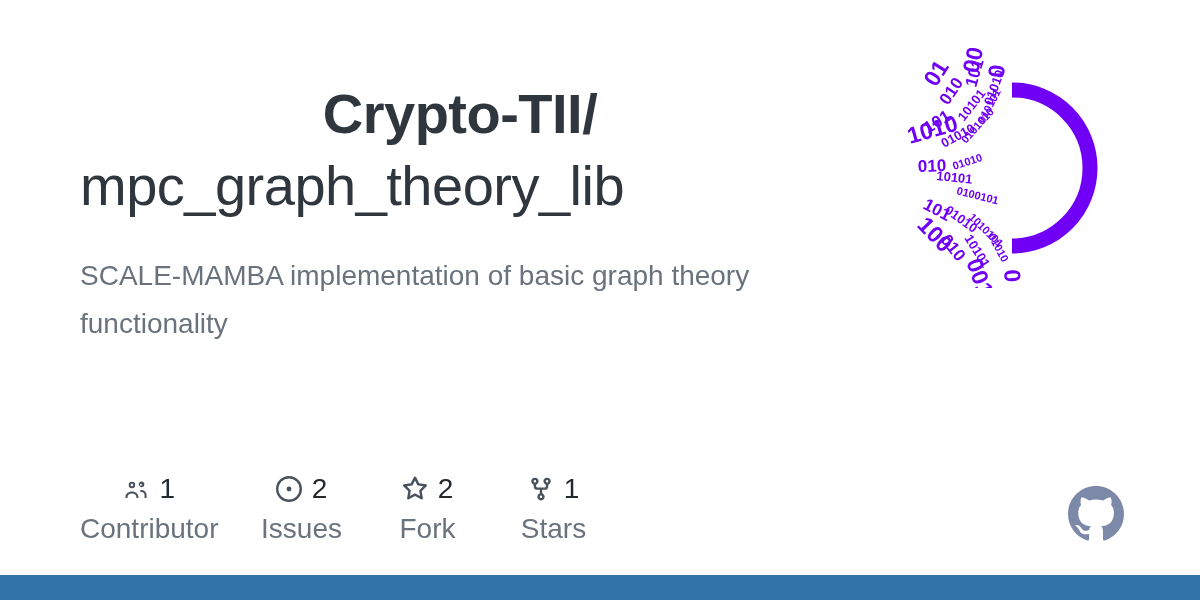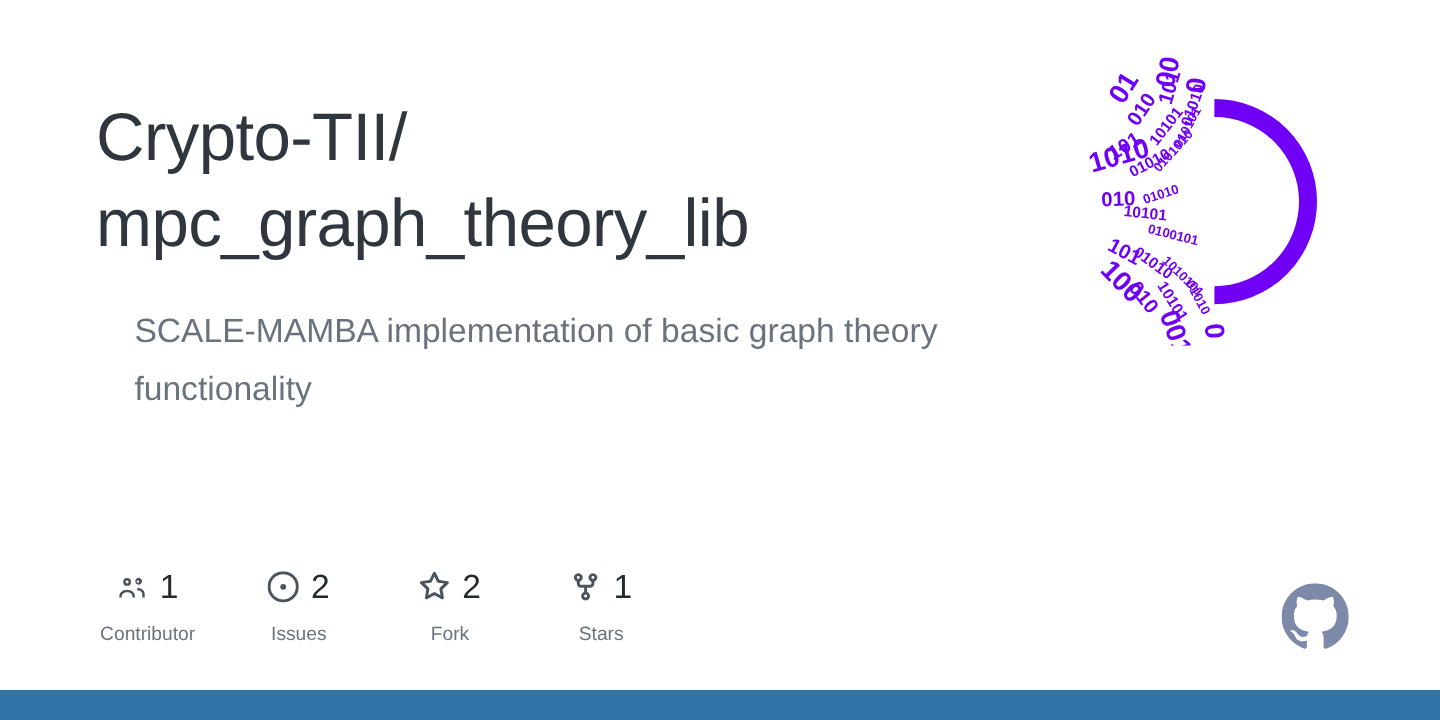--- a/index.html
+++ b/index.html
@@ -30,21 +30,22 @@
 
   .repo-title {
     font-size: 56px;
     line-height: 72px;
     color: #2f363d;
     letter-spacing: -0.5px;
     word-break: break-word;
   }
   .repo-owner {
     display: block;
-    font-weight: 400;
+    font-weight: 700;
+    text-align: center;
   }
   .repo-name {
     display: block;
     font-weight: 400;
   }
 
   .repo-description {
     margin-top: 30px;
     font-size: 28px;
     line-height: 48px;
@@ -99,21 +100,21 @@
 
   .stat-count {
     font-size: 28px;
     line-height: 30px;
     color: #24292e;
     font-weight: 400;
   }
 
   .stat-label {
     margin-top: 10px;
-    font-size: 16px;
+    font-size: 28px;
     line-height: 26px;
     color: #6a737d;
     white-space: nowrap;
   }
 
   
   .gh-mark {
     position: absolute;
     right: 76px;
     bottom: 58px;
@@ -135,21 +136,21 @@
 </head>
 <body>
 
 <div class="card">
 
   <div class="content">
     <h1 class="repo-title" style="color: rgb(47, 54, 61);">
       <span class="repo-owner">Crypto-TII/</span>
       <span class="repo-name">mpc_graph_theory_lib</span>
     </h1>
-    <p class="repo-description" style="color: rgb(106, 115, 125); margin-left: 32px;">SCALE-MAMBA implementation of basic graph theory functionality</p>
+    <p class="repo-description" style="color: rgb(106, 115, 125);">SCALE-MAMBA implementation of basic graph theory functionality</p>
   </div>
 
   <div class="logo">
     <svg viewBox="0 0 240 240" xmlns="http://www.w3.org/2000/svg" aria-hidden="true">
       <g>
         <path d="M 120 42 A 78 78 0 0 1 120 198" fill="none" stroke="#6f00f5" stroke-width="15" stroke-linecap="butt"></path>
       </g>
       <g fill="#6f00f5" font-family="'Liberation Sans', sans-serif" font-weight="700">
 
         <text x="92" y="76" font-size="11" transform="rotate(-62 92 76)">010101</text>

